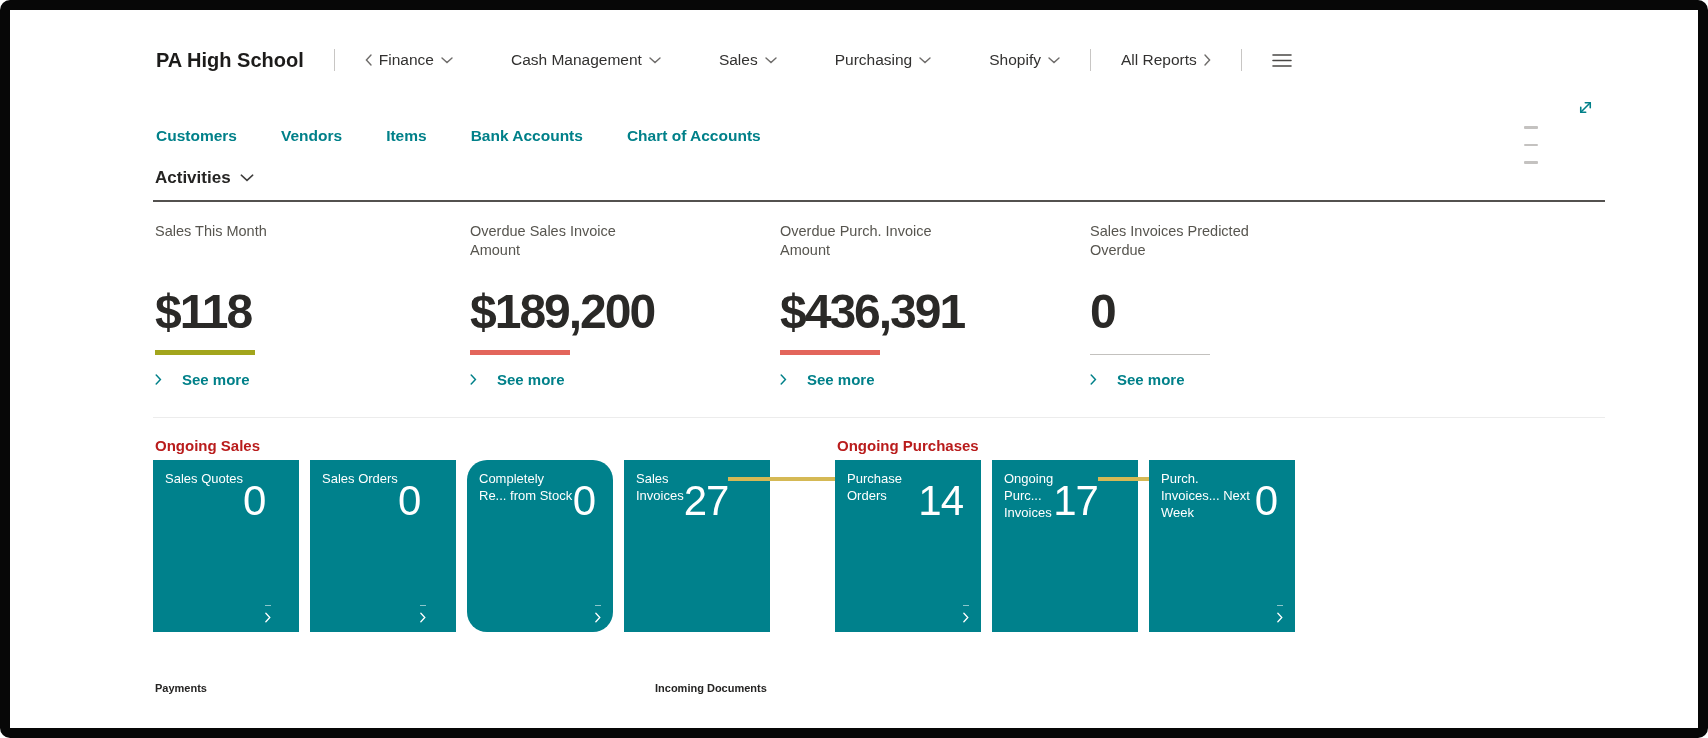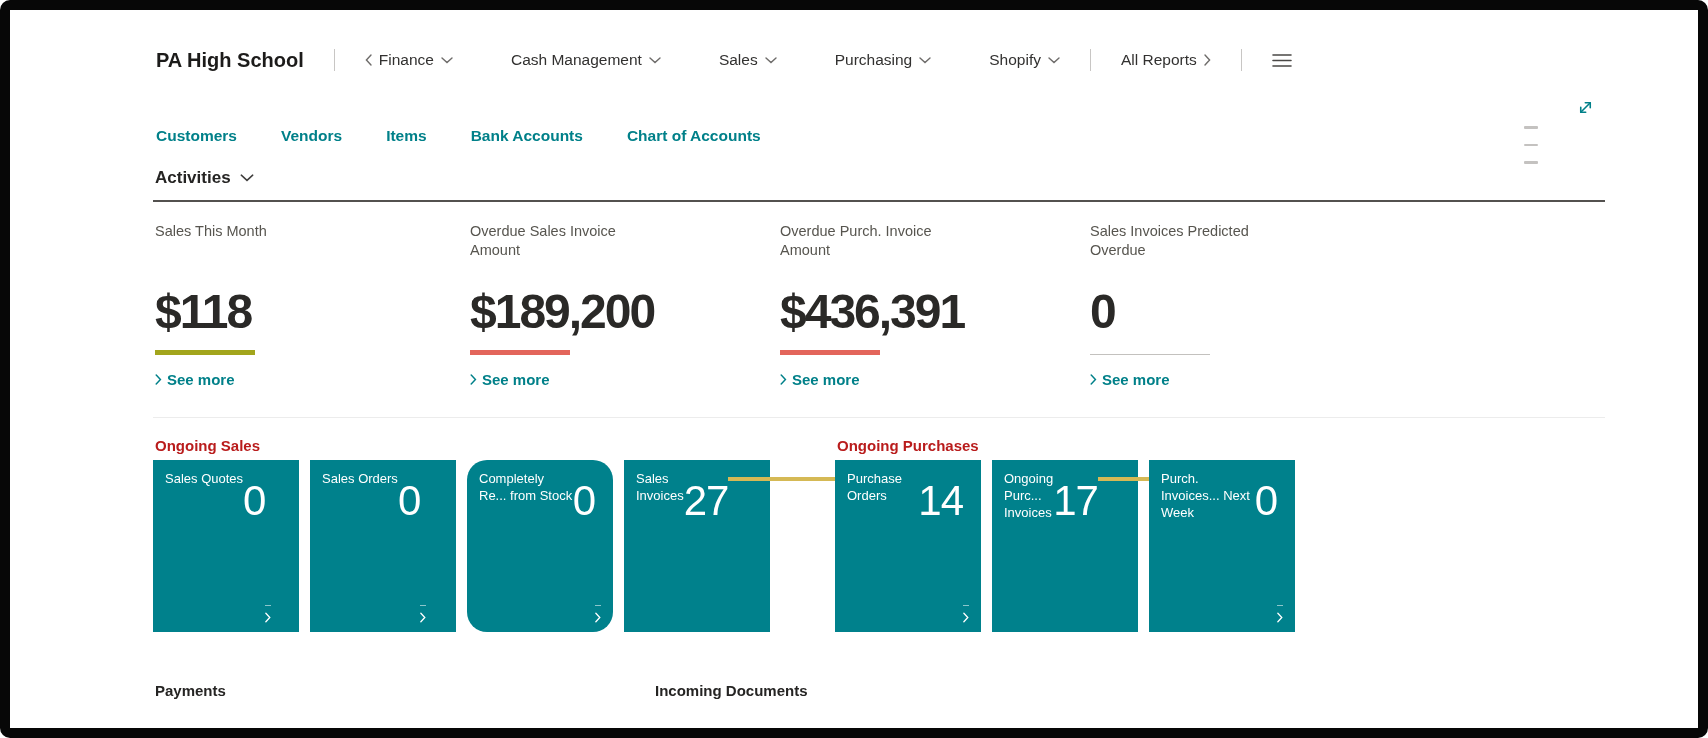--- a/index.html
+++ b/index.html
@@ -33,36 +33,36 @@
   #activities-heading { top: 158px; left: 145px; }
   .main-divider { position: absolute; top: 190px; left: 143px; width: 1452px; height: 2px; background: #53514f; }
   .section-divider { position: absolute; top: 407px; left: 143px; width: 1452px; height: 1px; background: #ececec; }
 
   .kpi { position: absolute; top: 212px; width: 290px; }
   #kpi-0 { left: 145px; } #kpi-1 { left: 460px; } #kpi-2 { left: 770px; } #kpi-3 { left: 1080px; }
   .kpi-label { font-size: 14.5px; line-height: 19px; color: #57554f; max-width: 195px; min-height: 38px; }
   .kpi-value { font-size: 48px; font-weight: 700; letter-spacing: -2px; color: #2a2927; line-height: 1; margin-top: 28px; cursor: pointer; }
   .kpi-accent { width: 100px; height: 5px; margin-top: 14px; }
   .kpi-accent.thin { width: 120px; height: 1px; margin-top: 18px; }
-  .see-more { display: flex; align-items: center; gap: 5px; margin-top: 16px; color: #008089; font-size: 15px; font-weight: 600; cursor: pointer; text-decoration: none; }
+  .see-more { display: flex; align-items: center; gap: 20px; margin-top: 16px; color: #008089; font-size: 15px; font-weight: 600; cursor: pointer; text-decoration: none; }
 
   
   .cue-group { position: absolute; top: 427px; }
   #ongoing-sales { left: 143px; }
   #ongoing-purchases { left: 798px; padding-left: 27px; }
   .cue-title { font-size: 15px; font-weight: 700; color: #b91c1c; margin: 0 0 6px 2px; }
   .tile-row { display: flex; gap: 11px; }
   .tile { width: 146px; height: 172px; color: #fff; padding: 10px 12px 9px; display: flex; flex-direction: row; cursor: pointer; }
   .tile-label { font-size: 13px; line-height: 17px; min-height: 34px; max-width: 118px; }
   .tile-value { font-size: 42px; font-weight: 200; letter-spacing: -1px; line-height: 1.05; margin-top: 9px; }
   .tile-accent { width: 118px; height: 4px; margin-top: 7px; flex: none; }
   .tile-footer { margin-top: auto; border-top: 1px solid rgba(255,255,255,.55); padding-top: 6px; color: #fff; line-height: 0; }
 
   
-  .bottom-heading { position: absolute; top: 672px; font-size: 15px; font-weight: 700; color: #252423; cursor: pointer; }
+  .bottom-heading { position: absolute; top: 672px; font-size: 11px; font-weight: 700; color: #252423; cursor: pointer; }
   #payments-heading { left: 145px; }
   #incoming-heading { left: 645px; }
 </style>
 </head>
 <body>
 
 <div class="frame">
 
   <div class="nav-row">
     <span class="company">PA High School</span>

